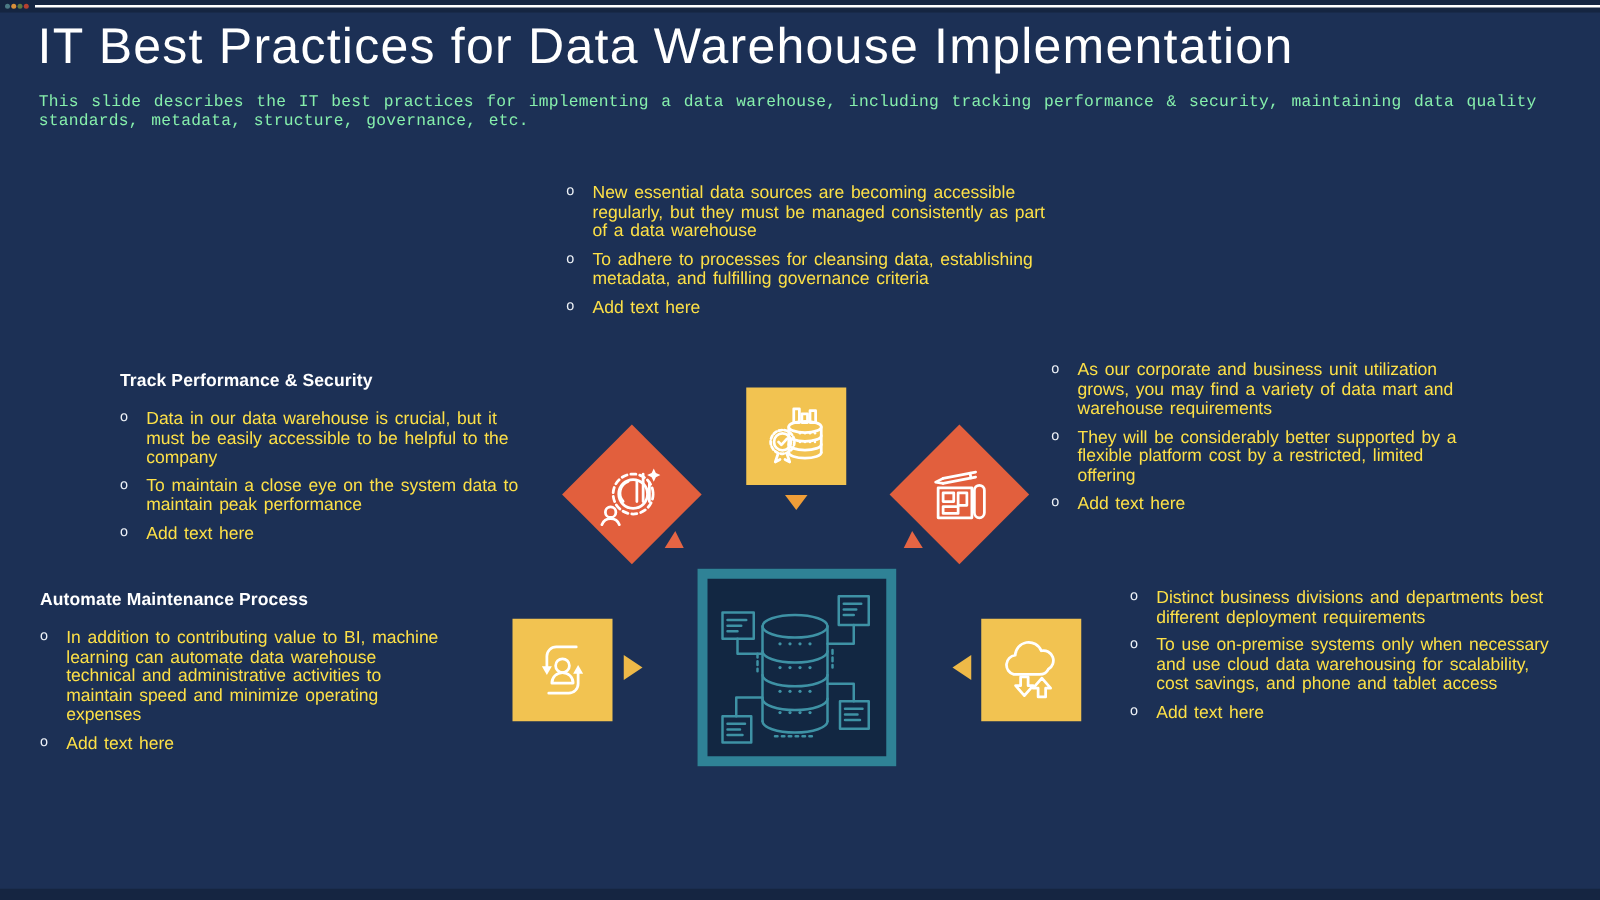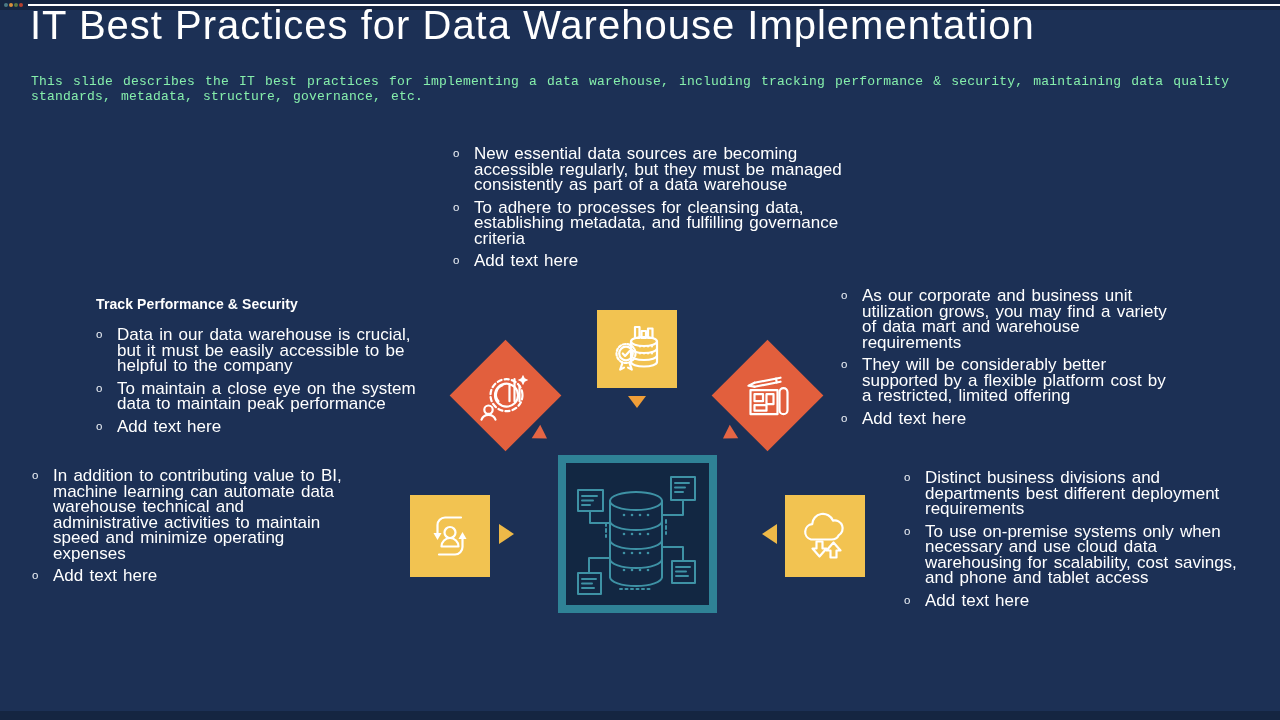--- a/index.html
+++ b/index.html
@@ -13,34 +13,34 @@
   .top-strip{position:absolute;left:0;top:0;width:1280px;height:10px;background:#152541;}
   .top-line{position:absolute;left:28px;top:4px;width:1252px;height:2px;background:#ffffff;}
   .bottom-strip{position:absolute;left:0;top:711px;width:1280px;height:9px;background:#152541;}
   .dot{position:absolute;top:3px;width:4px;height:4px;border-radius:50%;}
   .dot1{left:4px;background:#4b7a85;}
   .dot2{left:9px;background:#d98f3a;}
   .dot3{left:14px;background:#5d7a43;}
   .dot4{left:19px;background:#b5402f;}
 
   h1.title{
-    position:absolute;left:30px;top:0;margin:0;width:1160px;
+    position:absolute;left:30px;top:12px;margin:0;width:1160px;
     font-size:40px;font-weight:400;letter-spacing:1px;color:#ffffff;line-height:50px;
   }
   .subtitle{
     position:absolute;left:31px;top:74px;width:1210px;
     font-size:13px;color:#86efac;letter-spacing:.2px;word-spacing:2px;font-family:Liberation Mono, monospace;
   }
 
   .section{position:absolute;}
   .section h2{margin:0 0 12px 0;font-size:14px;font-weight:700;color:#ffffff;line-height:22px;letter-spacing:.1px;}
   #sec-quality h2{font-size:19px;line-height:24px;margin-bottom:13px;}
   .bullet{display:flex;margin-bottom:7px;}
   .bm{flex:0 0 21px;font-size:11.5px;line-height:15.5px;color:#eef2f7;}
-  .bt{font-size:17px;line-height:15.5px;color:#ffffff;word-spacing:1.5px;}
+  .bt{font-size:14px;line-height:15.5px;color:#fde047;word-spacing:1.5px;}
 
   #sec-quality{left:453px;top:146px;width:398px;}
   #sec-performance{left:96px;top:293px;width:332px;}
   #sec-architecture{left:841px;top:288px;width:338px;}
   #sec-automation{left:32px;top:468px;width:322px;}
   #sec-cloud{left:904px;top:470px;width:344px;}
 
   
   .sq{position:absolute;display:flex;align-items:center;justify-content:center;background:#f2c351;}
   #sq-top{left:597px;top:310px;width:80px;height:78px;}
@@ -134,20 +134,21 @@
       <span class="bm">o</span>
       <span class="bt">They will be considerably better supported by a flexible platform cost by a restricted, limited offering</span>
     </div>
     <div class="bullet">
       <span class="bm">o</span>
       <span class="bt">Add text here</span>
     </div>
   </div>
 
   <div class="section" id="sec-automation">
+    <h2>Automate Maintenance Process</h2>
     <div class="bullet">
       <span class="bm">o</span>
       <span class="bt">In addition to contributing value to BI, machine learning can automate data warehouse technical and administrative activities to maintain speed and minimize operating expenses</span>
     </div>
     <div class="bullet">
       <span class="bm">o</span>
       <span class="bt">Add text here</span>
     </div>
   </div>
 

